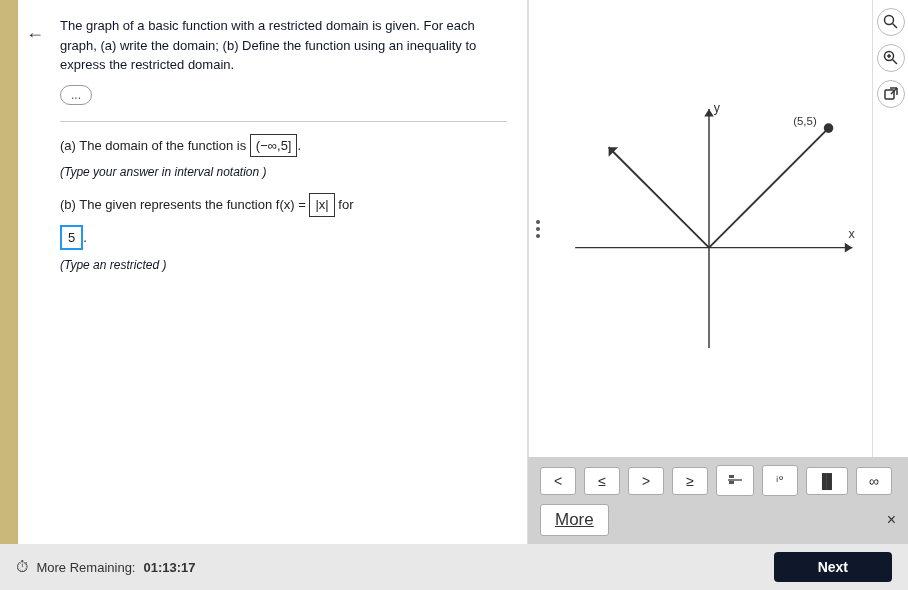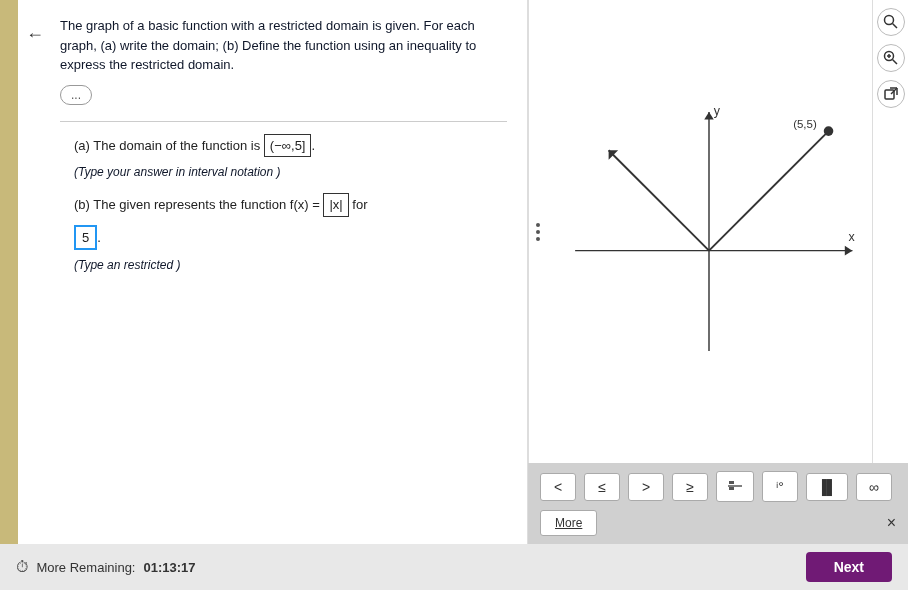--- a/index.html
+++ b/index.html
@@ -70,21 +70,21 @@
       margin-bottom: 16px;
     }
 
     .divider-line {
       border: none;
       border-top: 1px solid #ccc;
       margin: 0 0 12px 22px;
     }
 
     .answer-section {
-      margin-left: 36px;
+      margin-left: 22px;
     }
 
     .answer-line {
       font-size: 13px;
       color: #222;
       margin-bottom: 8px;
       line-height: 1.5;
     }
 
     .answer-box {
@@ -164,21 +164,21 @@
       min-width: 36px;
       text-align: center;
       color: #333;
     }
 
     .more-btn {
       background: #fff;
       border: 1px solid #aaa;
       border-radius: 3px;
       padding: 5px 14px;
-      font-size: 12px;
+      font-size: 17px;
       cursor: pointer;
       color: #333;
       text-decoration: underline;
     }
 
     
     .bottom-bar {
       background: #e8e8e8;
       padding: 8px 16px;
       display: flex;
@@ -192,25 +192,25 @@
       gap: 8px;
       font-size: 13px;
       color: #333;
     }
 
     .timer-icon {
       font-size: 16px;
     }
 
     .next-btn {
-      background: #701a75;
+      background: #0f172a;
       color: #fff;
       border: none;
       border-radius: 4px;
-      padding: 7px 28px;
+      padding: 7px 44px;
       font-size: 14px;
       cursor: pointer;
       font-weight: bold;
     }
 
     .close-x {
       position: absolute;
       right: 8px;
       bottom: 8px;
       font-size: 16px;

